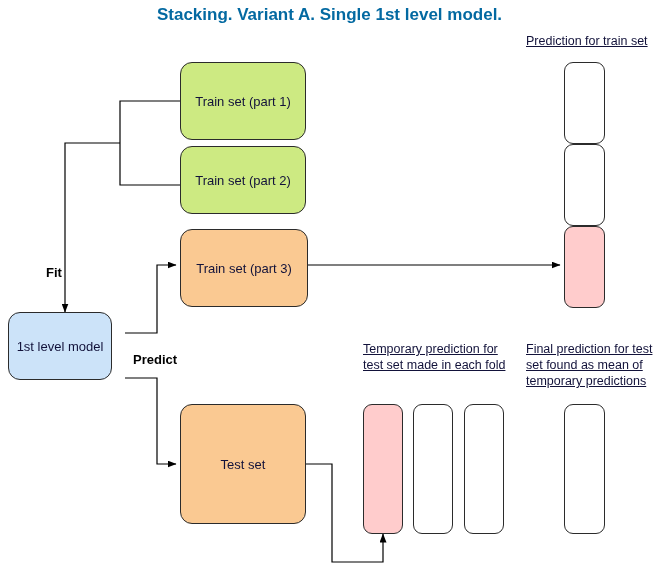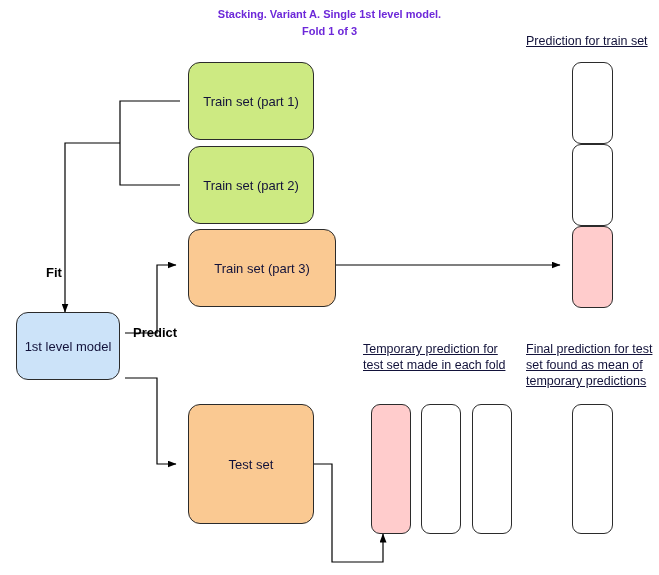--- a/index.html
+++ b/index.html
@@ -27,32 +27,31 @@
     box-sizing: border-box;
     border: 1.6px solid #2b2b2b;
     border-radius: 12px;
     display: flex;
     align-items: center;
     justify-content: center;
     font-size: 13px;
     color: #12123a;
     text-align: center;
     z-index: 3;
-    margin-left: 8px;
   }
   .node.slim { border-radius: 9px; }
   .title {
     position: absolute;
     left: 0;
     top: 6px;
     width: 659px;
     text-align: center;
-    font-size: 11px;
+    font-size: 17px;
     font-weight: bold;
-    color: #6d28d9;
+    color: #0369a1;
     line-height: 17px;
     z-index: 4;
   }
   .caption {
     position: absolute;
     font-size: 12.5px;
     color: #12123a;
     line-height: 16px;
     z-index: 4;
     text-decoration: underline;
@@ -65,21 +64,20 @@
     z-index: 5;
   }
 </style>
 </head>
 <body>
 
 <div id="canvas">
 
   <div class="title">
     <div>Stacking. Variant A. Single 1st level model.</div>
-    <div>Fold 1 of 3</div>
   </div>
 
   <svg id="svg-layer" viewBox="0 0 659 575" xmlns="http://www.w3.org/2000/svg">
     <defs>
       <marker id="arrowhead" markerWidth="9" markerHeight="7" refX="8.5" refY="3.5" orient="auto" markerUnits="userSpaceOnUse">
         <polygon points="0 0, 9 3.5, 0 7" fill="#000000"></polygon>
       </marker>
     </defs>
 
     <g fill="none" stroke="#000000" stroke-width="1.2">
@@ -102,33 +100,33 @@
     <g fill="none" stroke="#000000" stroke-width="1.2">
       <path d="M 306 265 L 560 265" marker-end="url(#arrowhead)"></path>
     </g>
 
     <g fill="none" stroke="#000000" stroke-width="1.2">
       <path d="M 306 464 L 332 464 L 332 562 L 383 562 L 383 534" marker-end="url(#arrowhead)"></path>
     </g>
   </svg>
 
   <div class="edge-label" style="left:46px; top:265px;">Fit</div>
-  <div class="edge-label" style="left:133px; top:325px;">Predict</div>
+  <div class="edge-label" style="left:133px; top:352px;">Predict</div>
 
   <div class="node" style="left:8px; top:312px; width:104px; height:68px; background:#cce3f9;">
     <span>1st level model</span>
   </div>
 
   <div class="node" style="left:180px; top:62px; width:126px; height:78px; background:#cdea82;">
     <span>Train set (part 1)</span>
   </div>
-  <div class="node" style="left:180px; top:146px; width:126px; height:78px; background:#cdea82;">
+  <div class="node" style="left:180px; top:146px; width:126px; height:68px; background:#cdea82;">
     <span>Train set (part 2)</span>
   </div>
-  <div class="node" style="left:180px; top:229px; width:148px; height:78px; background:#fac992;">
+  <div class="node" style="left:180px; top:229px; width:128px; height:78px; background:#fac992;">
     <span>Train set (part 3)</span>
   </div>
 
   <div class="node" style="left:180px; top:404px; width:126px; height:120px; background:#fac992;align-items:center;">
     <span>Test set</span>
   </div>
 
   <div class="caption" style="left:526px; top:33px; width:133px;">Prediction for train set</div>
 
   <div class="node slim" style="left:564px; top:62px; width:41px; height:82px; background:#ffffff;"></div>

